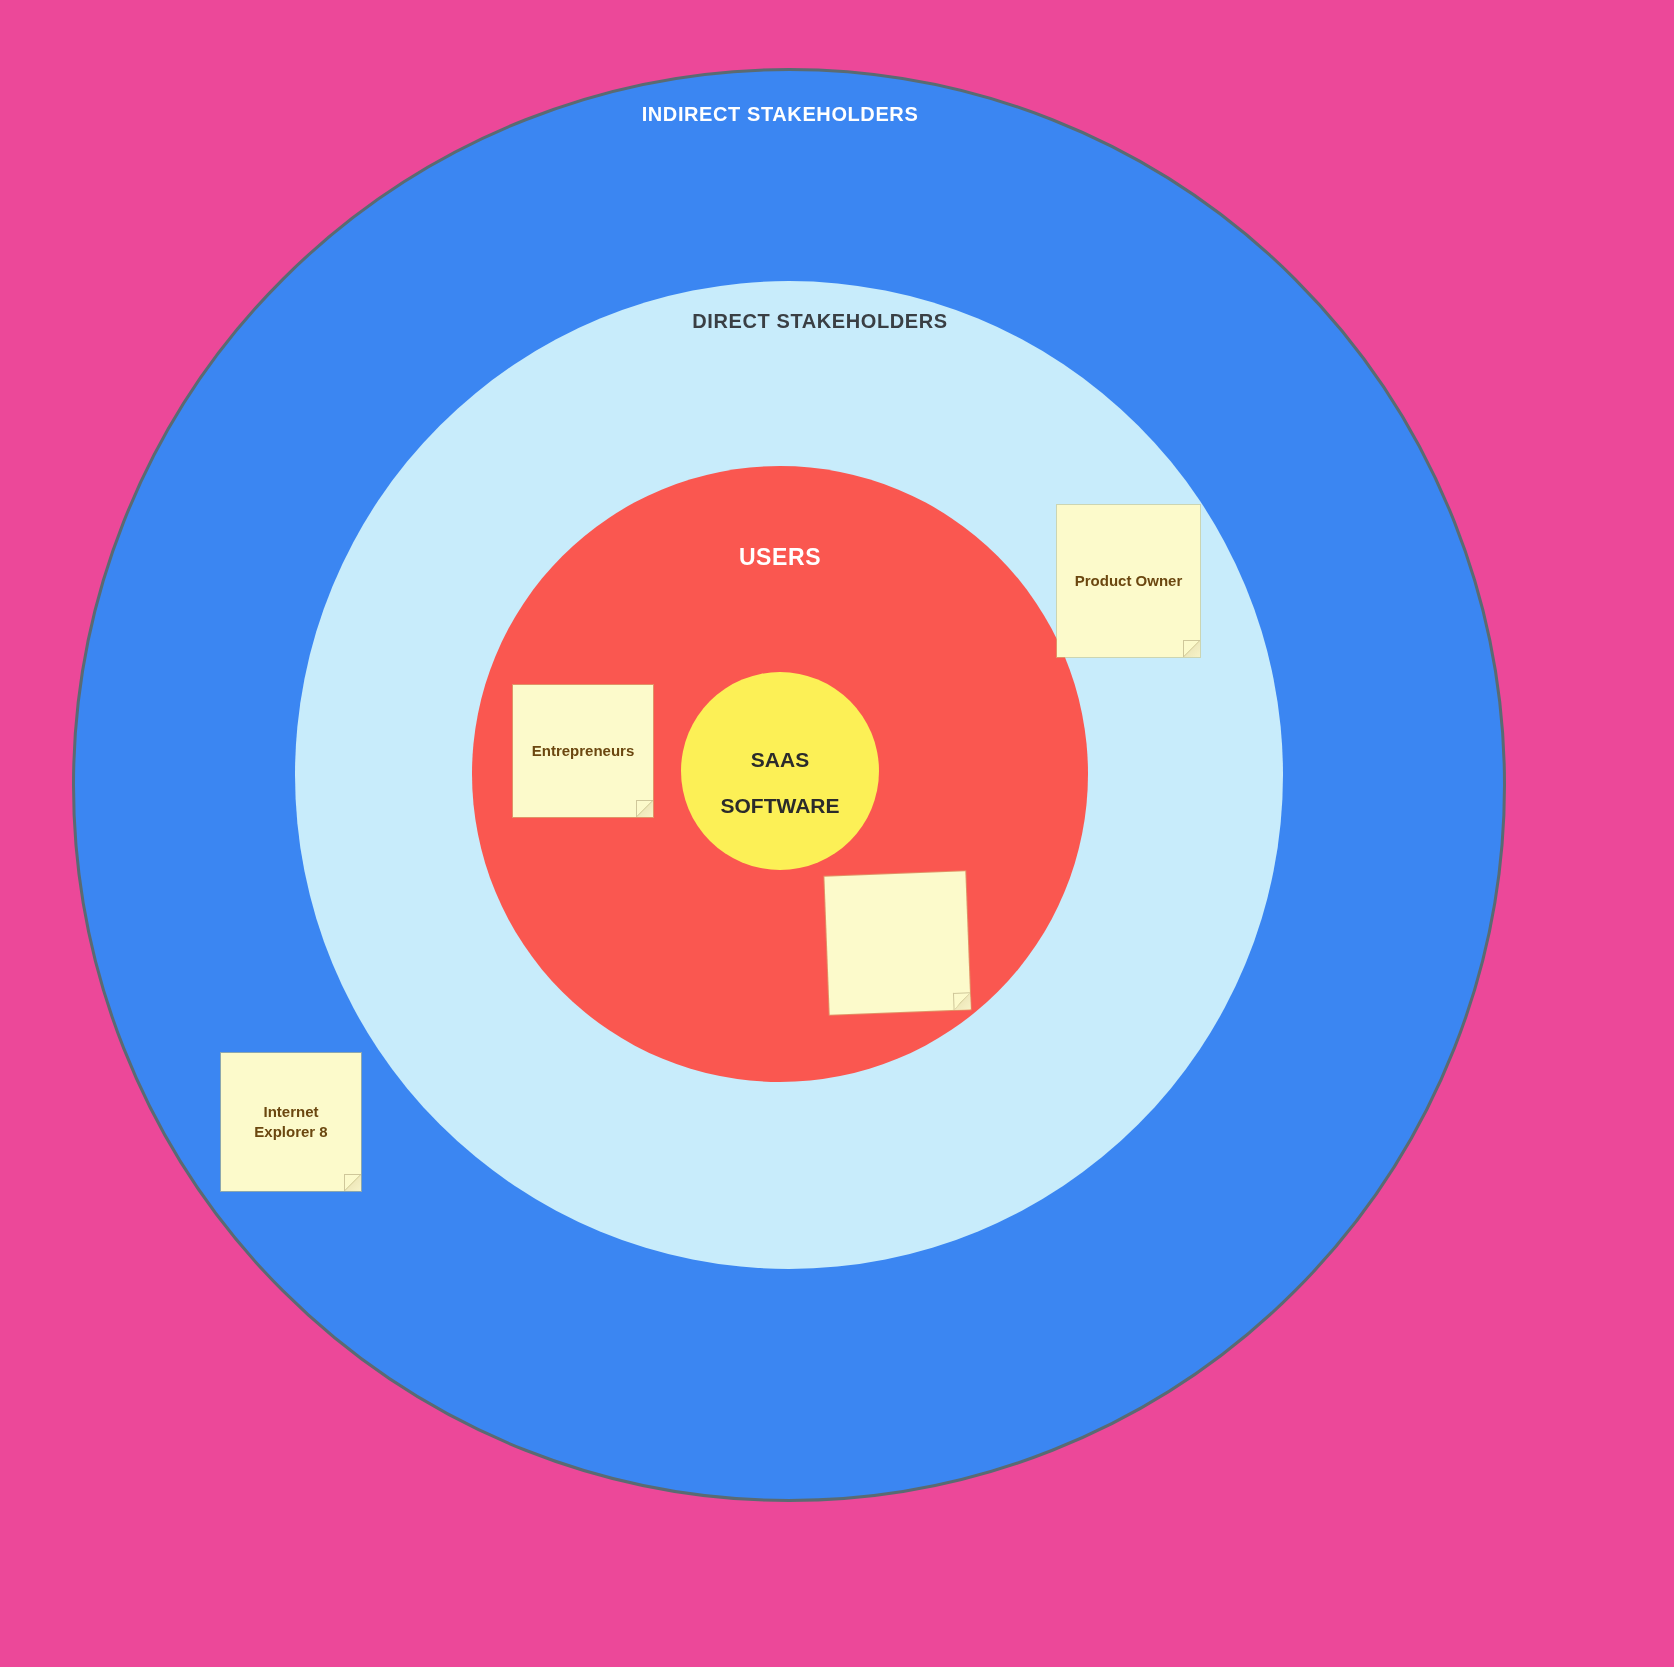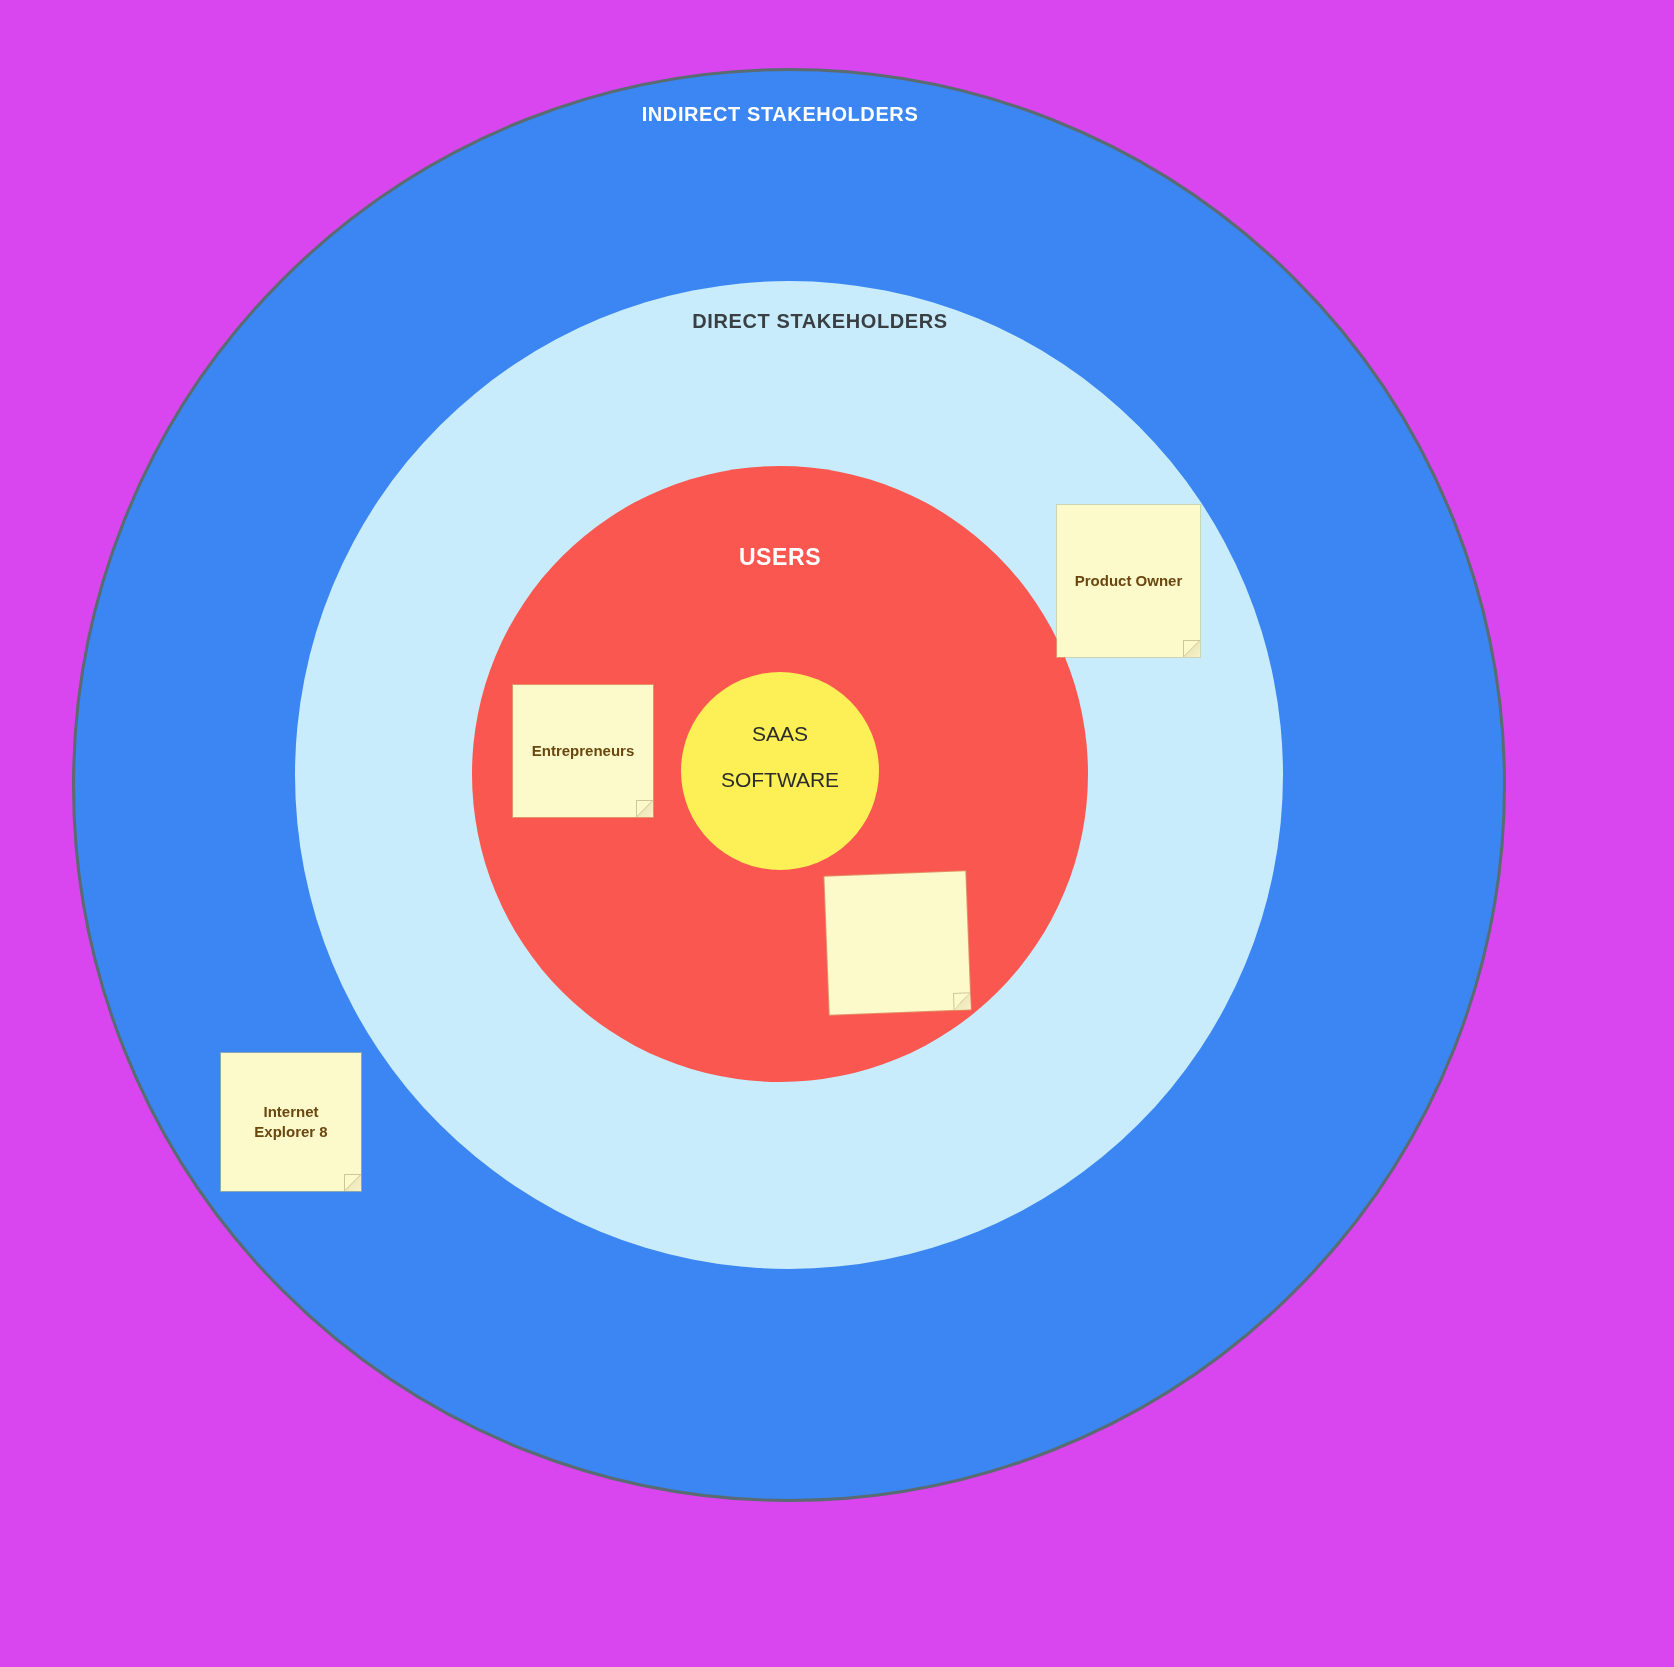--- a/index.html
+++ b/index.html
@@ -10,21 +10,21 @@
   body {
     width: 1674px;
     height: 1667px;
     font-family: "Liberation Sans", sans-serif;
     overflow: hidden;
   }
   #canvas {
     position: relative;
     width: 1674px;
     height: 1667px;
-    background: #d946ef;
+    background: #ec4899;
   }
 
   
   .ring {
     position: absolute;
     border-radius: 50%;
     box-sizing: border-box;
   }
   #ring-indirect {
     left: 72px;
@@ -83,30 +83,30 @@
   #label-users {
     left: 0;
     top: 544px;
     width: 1560px;
     font-size: 23px;
     color: #ffffff;
   }
   #label-core {
     position: absolute;
     left: 681px;
-    top: 658px;
+    top: 684px;
     width: 198px;
     height: 198px;
     display: flex;
     flex-direction: column;
     align-items: center;
     justify-content: center;
     text-align: center;
     font-size: 21px;
-    font-weight: normal;
+    font-weight: bold;
     color: #2b2b2b;
     line-height: 1.32;
     user-select: none;
     gap: 18px;
   }
 
   
   .note {
     position: absolute;
     background: #fcfacb;

